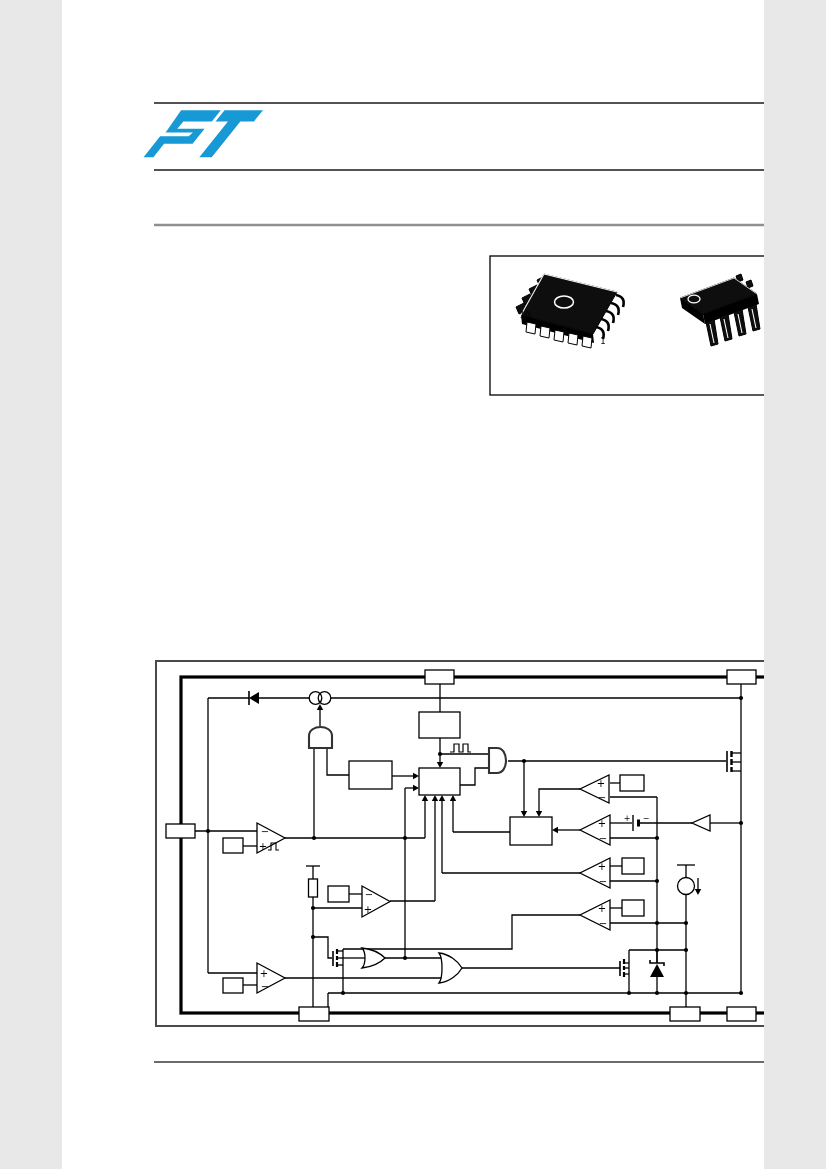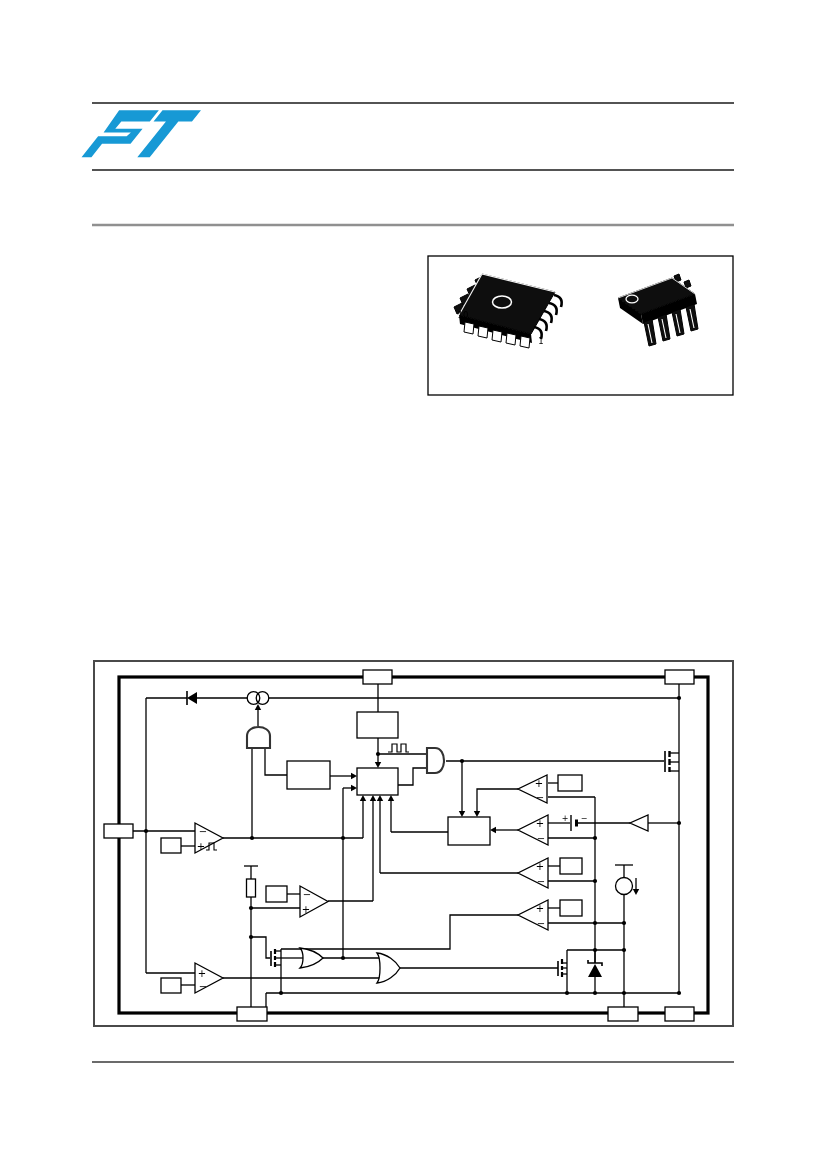--- a/index.html
+++ b/index.html
@@ -1,16 +1,16 @@
 <!DOCTYPE html>
 <html><head>
 <meta charset="utf-8">
 <style>
   html,body{margin:0;padding:0;background:#e8e8e8}
-  .page{position:relative;width:826px;height:1169px;background:#ffffff;margin:0 auto;
+  .page{position:relative;width:702px;height:1169px;background:#ffffff;margin:0 auto;
         font-family:"DejaVu Sans", sans-serif;overflow:hidden}
   svg{position:absolute;left:0;top:0}
   .w{fill:none;stroke:#000;stroke-width:1.3;stroke-linecap:butt}
   .w2{fill:none;stroke:#000;stroke-width:1.6}
   .thk{fill:none;stroke:#000;stroke-width:3.2}
   .outer{fill:none;stroke:#4a4a4a;stroke-width:2}
   .bx{fill:#fff;stroke:#000;stroke-width:1.3}
   .tri{fill:#fff;stroke:#000;stroke-width:1.3;stroke-linejoin:miter}
   .gate{fill:#fff;stroke:#333;stroke-width:2.1}
   .dot{fill:#000;stroke:none}

